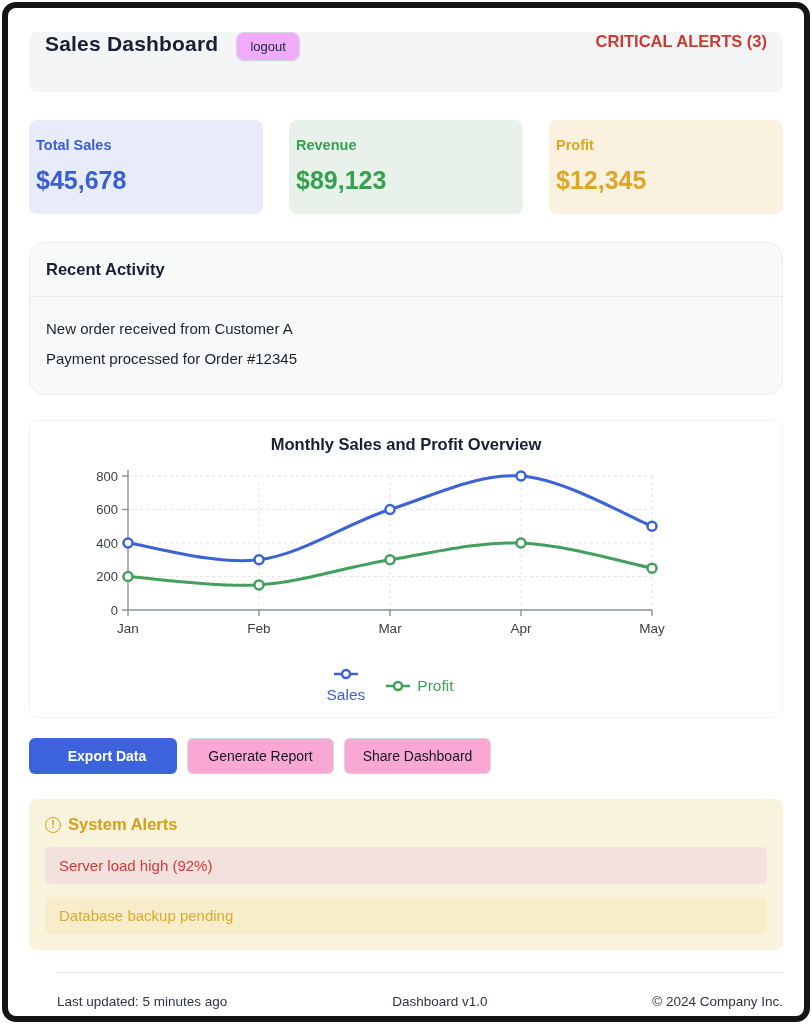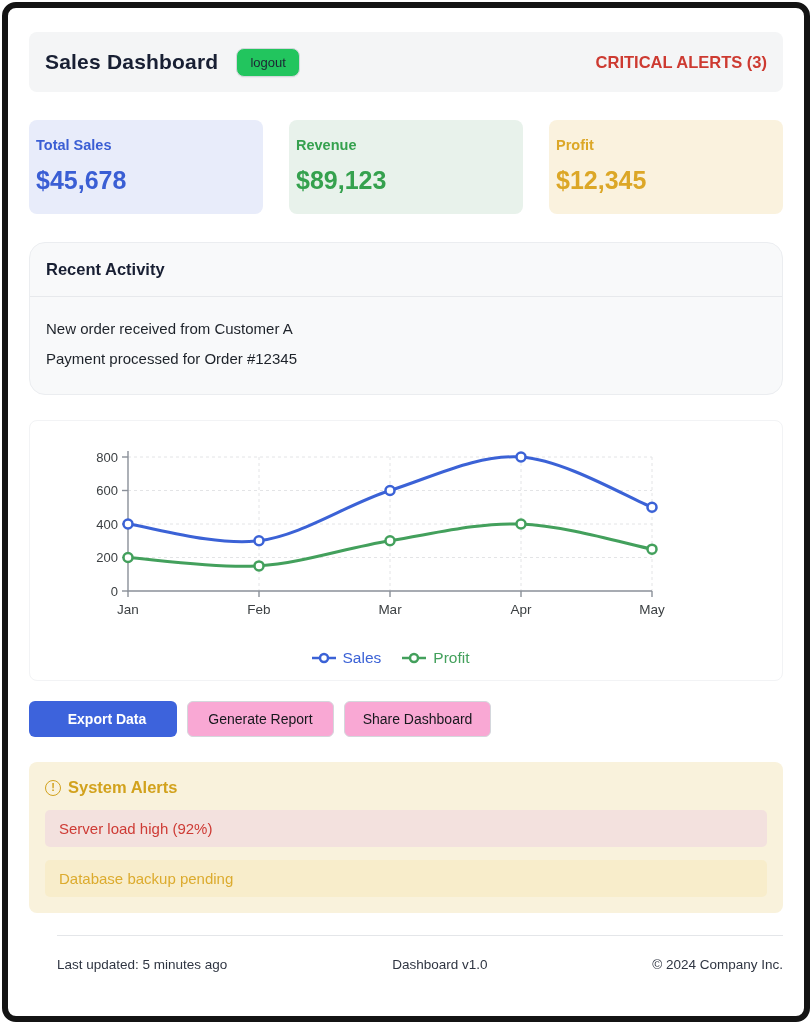--- a/index.html
+++ b/index.html
@@ -5,25 +5,25 @@
   * { margin:0; padding:0; box-sizing:border-box; }
   html,body { width:812px; height:1024px; background:#fff; font-family:"Liberation Sans", sans-serif; }
   .frame {
     position:absolute; left:2px; top:2px; width:808px; height:1020px;
     border:6px solid #141414; border-radius:14px; background:#fff;
     padding:24px 21px 0 21px; overflow:hidden;
   }
   
   .topbar {
     background:#f4f5f6; border-radius:8px; height:60px;
-    display:flex; align-items:center; padding:0 16px;
+    display:flex; align-items:flex-start; padding:0 16px;
   }
   .page-title { font-size:21px; font-weight:700; color:#181f33; letter-spacing:.2px; }
   .logout-btn {
-    margin-left:18px; background:#22c55e; border:1px solid #d4d7dc; border-radius:8px;
+    margin-left:18px; background:#f0abfc; border:1px solid #d4d7dc; border-radius:8px;
     padding:6px 13px; font-size:13px; color:#1d2433; font-family:inherit; cursor:pointer;
     box-shadow:0 1px 1px rgba(0,0,0,.04);
   }
   .critical-alerts { margin-left:auto; font-size:16.5px; font-weight:700; color:#cd3a31; cursor:pointer; }
   
   .stats-row { display:flex; gap:26px; margin-top:28px; }
   .stat-card { flex:1; border-radius:8px; padding:17px 16px 19px 7px; }
   .stat-label { font-size:14.5px; font-weight:700; }
   .stat-value { font-size:25px; font-weight:700; margin-top:13px; }
   
@@ -84,20 +84,21 @@
 
   <div class="activity-card">
     <div class="activity-head">Recent Activity</div>
     <div class="activity-list">
       <div class="activity-item">New order received from Customer A</div>
       <div class="activity-item">Payment processed for Order #12345</div>
     </div>
   </div>
 
   <div class="chart-card">
+    <div class="chart-title">Monthly Sales and Profit Overview</div>
     <div class="chart-wrap">
       <svg id="chart-svg" width="660" height="204" viewBox="0 0 660 204">
           <line x1="68" x2="592" y1="118.5" y2="118.5" stroke="#e3e4e6" stroke-dasharray="3 3"></line>
           <line x1="68" x2="592" y1="85" y2="85" stroke="#e3e4e6" stroke-dasharray="3 3"></line>
           <line x1="68" x2="592" y1="51.5" y2="51.5" stroke="#e3e4e6" stroke-dasharray="3 3"></line>
           <line x1="68" x2="592" y1="18" y2="18" stroke="#e3e4e6" stroke-dasharray="3 3"></line>
           <line x1="199" x2="199" y1="18" y2="152" stroke="#e3e4e6" stroke-dasharray="3 3"></line>
           <line x1="330" x2="330" y1="18" y2="152" stroke="#e3e4e6" stroke-dasharray="3 3"></line>
           <line x1="461" x2="461" y1="18" y2="152" stroke="#e3e4e6" stroke-dasharray="3 3"></line>
           <line x1="592" x2="592" y1="18" y2="152" stroke="#e3e4e6" stroke-dasharray="3 3"></line>
@@ -129,21 +130,21 @@
           <circle cx="461" cy="18" r="4.5" fill="#fff" stroke="#3b62d6" stroke-width="2.5"></circle>
           <circle cx="592" cy="68.25" r="4.5" fill="#fff" stroke="#3b62d6" stroke-width="2.5"></circle>
           <path d="M 68 118.5 C 89.83333333333333 119.89583333333333 155.33333333333334 129.66666666666666 199 126.875 C 242.66666666666666 124.08333333333333 286.3333333333333 108.72916666666667 330 101.75 C 373.6666666666667 94.77083333333333 417.3333333333333 83.60416666666667 461 85 C 504.6666666666667 86.39583333333333 570.1666666666666 105.9375 592 110.125" fill="none" stroke="#43a05c" stroke-width="3" stroke-linecap="round"></path>
           <circle cx="68" cy="118.5" r="4.5" fill="#fff" stroke="#43a05c" stroke-width="2.5"></circle>
           <circle cx="199" cy="126.875" r="4.5" fill="#fff" stroke="#43a05c" stroke-width="2.5"></circle>
           <circle cx="330" cy="101.75" r="4.5" fill="#fff" stroke="#43a05c" stroke-width="2.5"></circle>
           <circle cx="461" cy="85" r="4.5" fill="#fff" stroke="#43a05c" stroke-width="2.5"></circle>
           <circle cx="592" cy="110.125" r="4.5" fill="#fff" stroke="#43a05c" stroke-width="2.5"></circle>
         </svg>
       <div class="legend-row" id="chart-legend">
-          <span class="legend-item" style="color: rgb(59, 98, 214);">
+          <span class="legend-item" style="color: rgb(59, 98, 214); flex-direction: column;">
             <svg width="26" height="12">
       <line x1="1" y1="6" x2="25" y2="6" stroke="#3b62d6" stroke-width="2.5"></line>
       <circle cx="13" cy="6" r="4" fill="#fff" stroke="#3b62d6" stroke-width="2.5"></circle>
             </svg>
       <span>Sales</span>
           </span>
           <span class="legend-item" style="color: rgb(67, 160, 92);">
             <svg width="26" height="12">
       <line x1="1" y1="6" x2="25" y2="6" stroke="#43a05c" stroke-width="2.5"></line>
       <circle cx="13" cy="6" r="4" fill="#fff" stroke="#43a05c" stroke-width="2.5"></circle>

